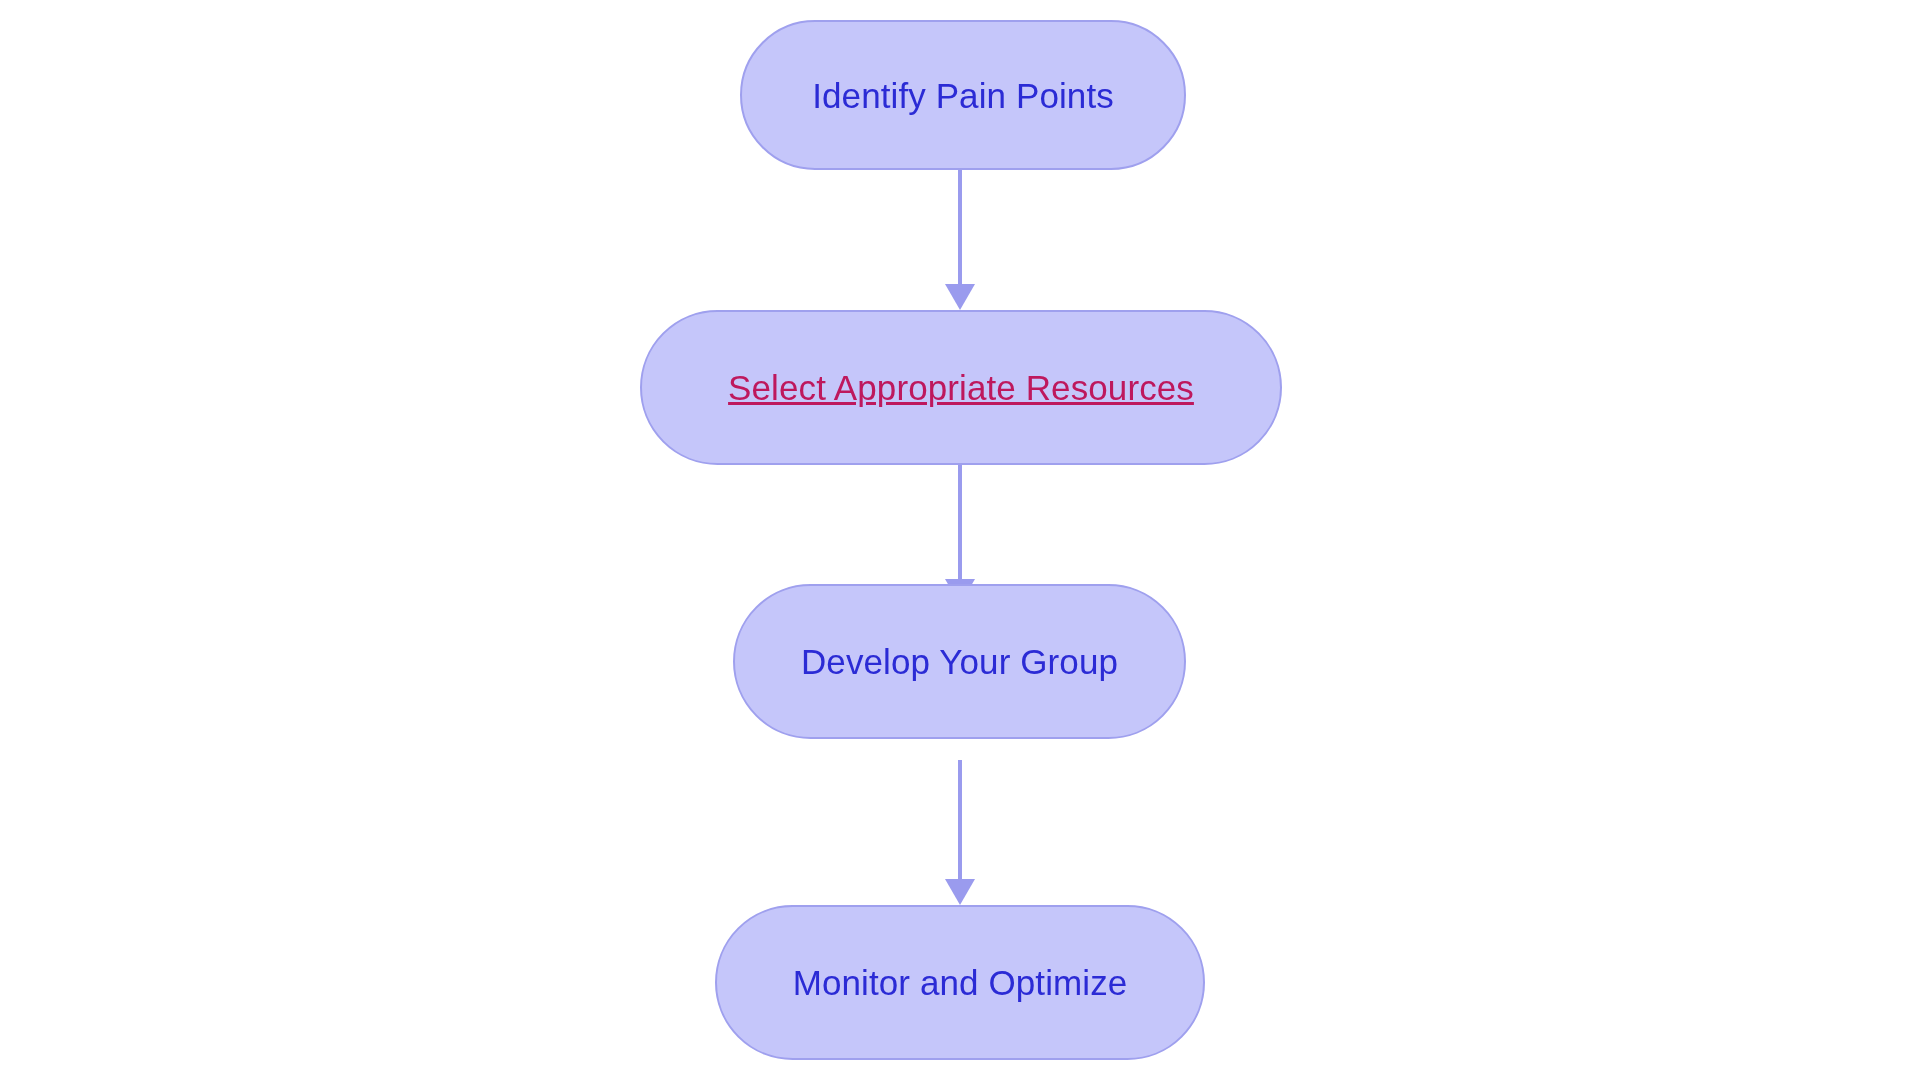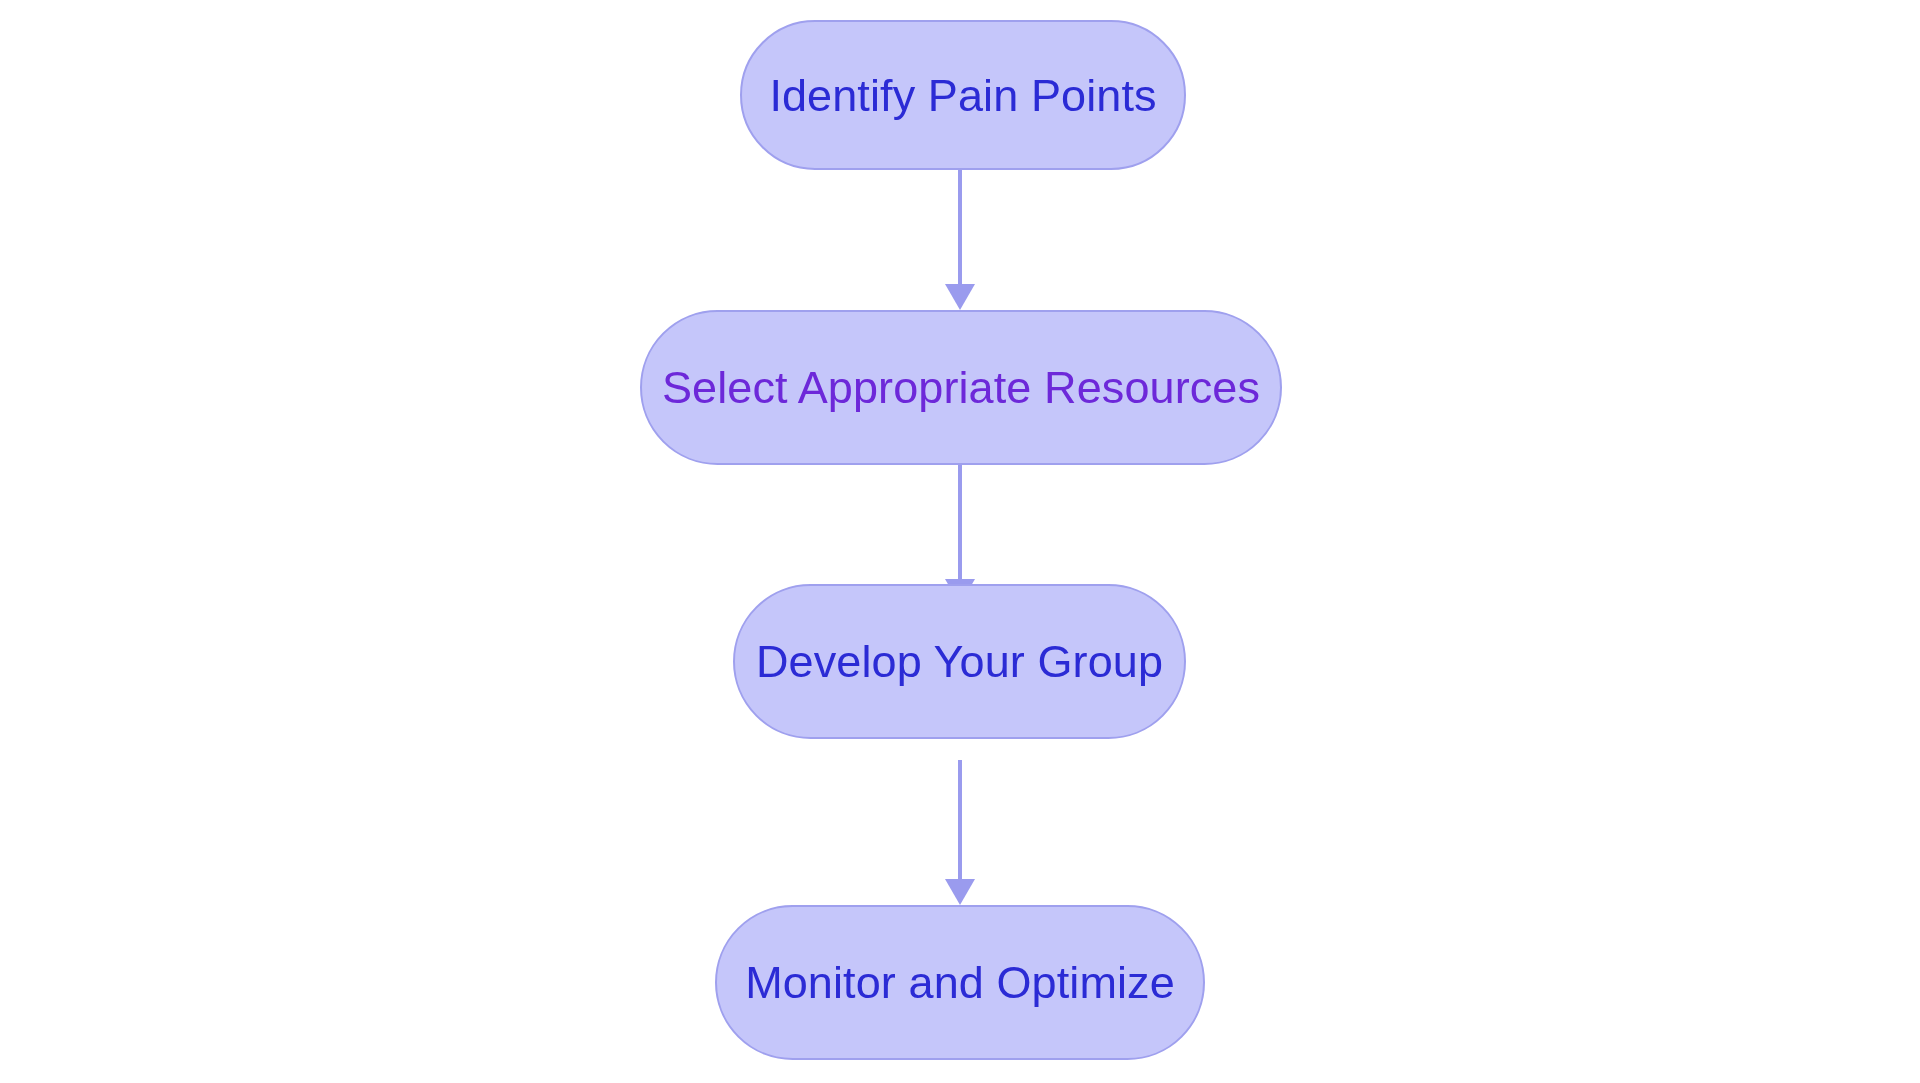--- a/index.html
+++ b/index.html
@@ -28,21 +28,21 @@
     display: flex;
     align-items: center;
     justify-content: center;
     border-style: solid;
     border-width: 2px;
     border-radius: 999px;
     -webkit-font-smoothing: antialiased;
   }
 
   .flow-node .node-label {
-    font-size: 45px;
+    font-size: 35px;
     font-weight: 400;
     letter-spacing: 0.1px;
     line-height: 1;
     white-space: nowrap;
     text-align: center;
     user-select: none;
   }
 
   .flow-connector {
     position: absolute;
@@ -73,21 +73,21 @@
     <div class="flow-connector" style="left: 945px; top: 760px; width: 30px; height: 145px;">
       <svg width="30" height="145" viewBox="0 0 30 145">
         <rect x="13" y="0" width="4" height="119" fill="#9a9bee"></rect>
         <polygon points="0,119 30,119 15,145" fill="#9a9bee"></polygon>
       </svg>
     </div>
     <div class="flow-node" style="left: 740px; top: 20px; width: 446px; height: 150px; background: rgb(197, 198, 250); border-color: rgb(159, 160, 238);">
       <span class="node-label" style="color: rgb(43, 43, 213);">Identify Pain Points</span>
     </div>
     <div class="flow-node" style="left: 640px; top: 310px; width: 642px; height: 155px; background: rgb(197, 198, 250); border-color: rgb(159, 160, 238);">
-      <span class="node-label" style="color: #6d28d9;">Select Appropriate Resources</span>
+      <span class="node-label" style="color: #be185d; text-decoration: underline;">Select Appropriate Resources</span>
     </div>
     <div class="flow-node" style="left: 733px; top: 584px; width: 453px; height: 155px; background: rgb(197, 198, 250); border-color: rgb(159, 160, 238);">
       <span class="node-label" style="color: rgb(43, 43, 213);">Develop Your Group</span>
     </div>
     <div class="flow-node" style="left: 715px; top: 905px; width: 490px; height: 155px; background: rgb(197, 198, 250); border-color: rgb(159, 160, 238); align-items: center;">
       <span class="node-label" style="color: rgb(43, 43, 213);">Monitor and Optimize</span>
     </div>
   </div>
 
 </body></html>

